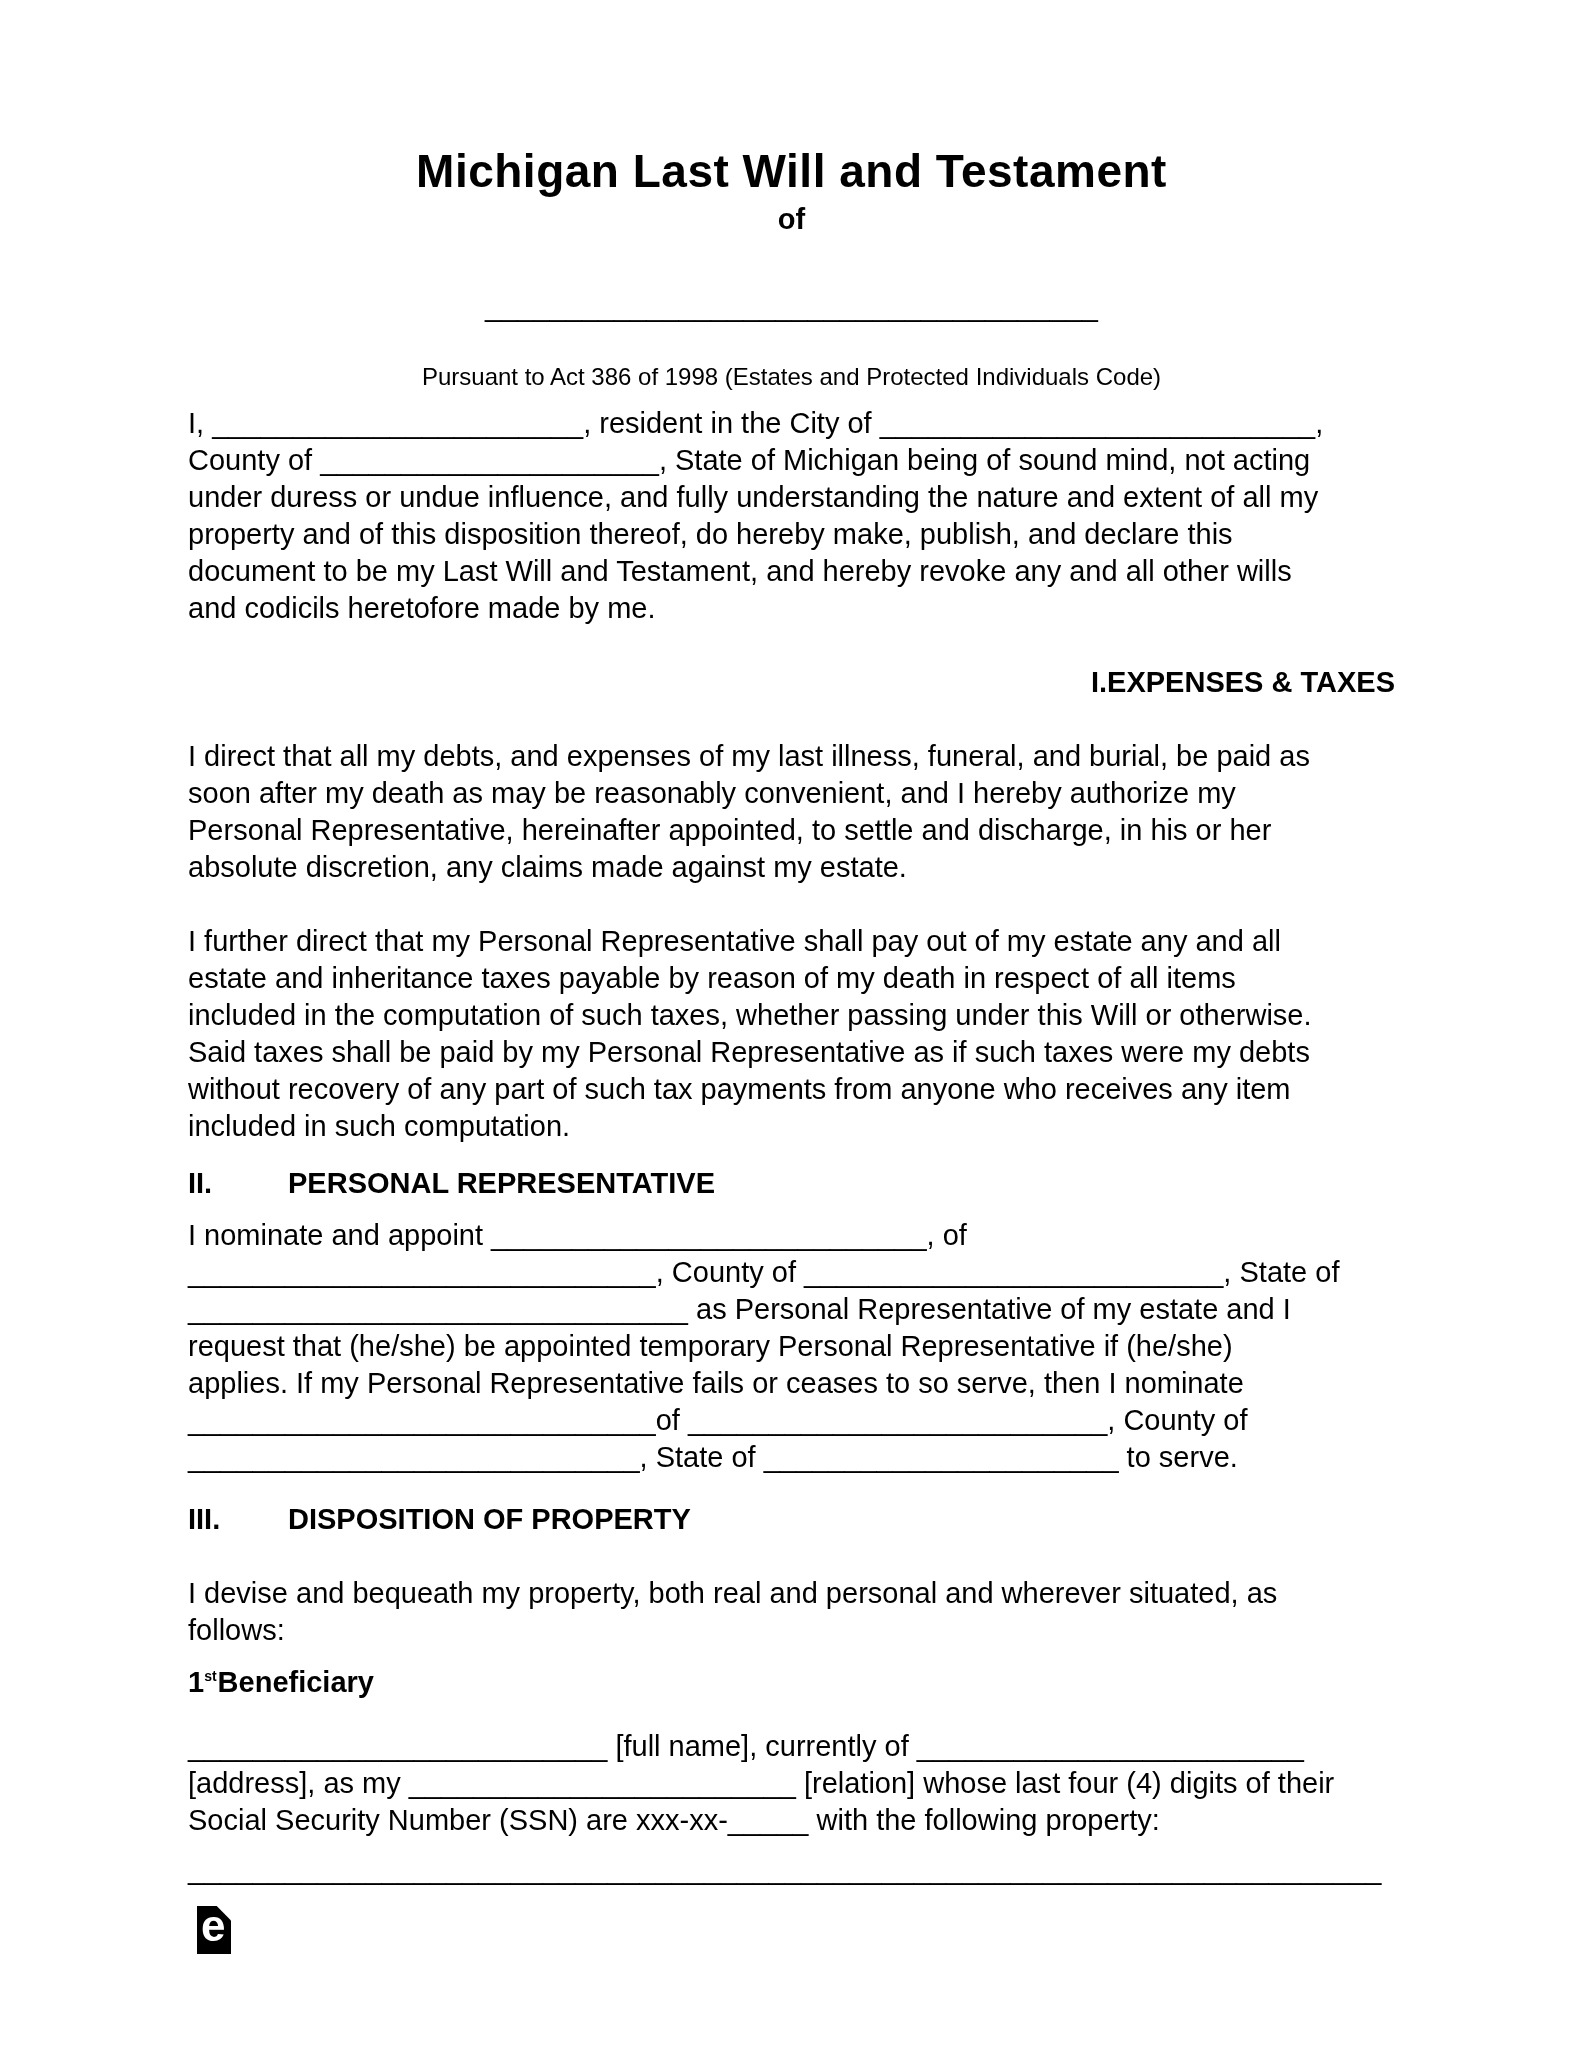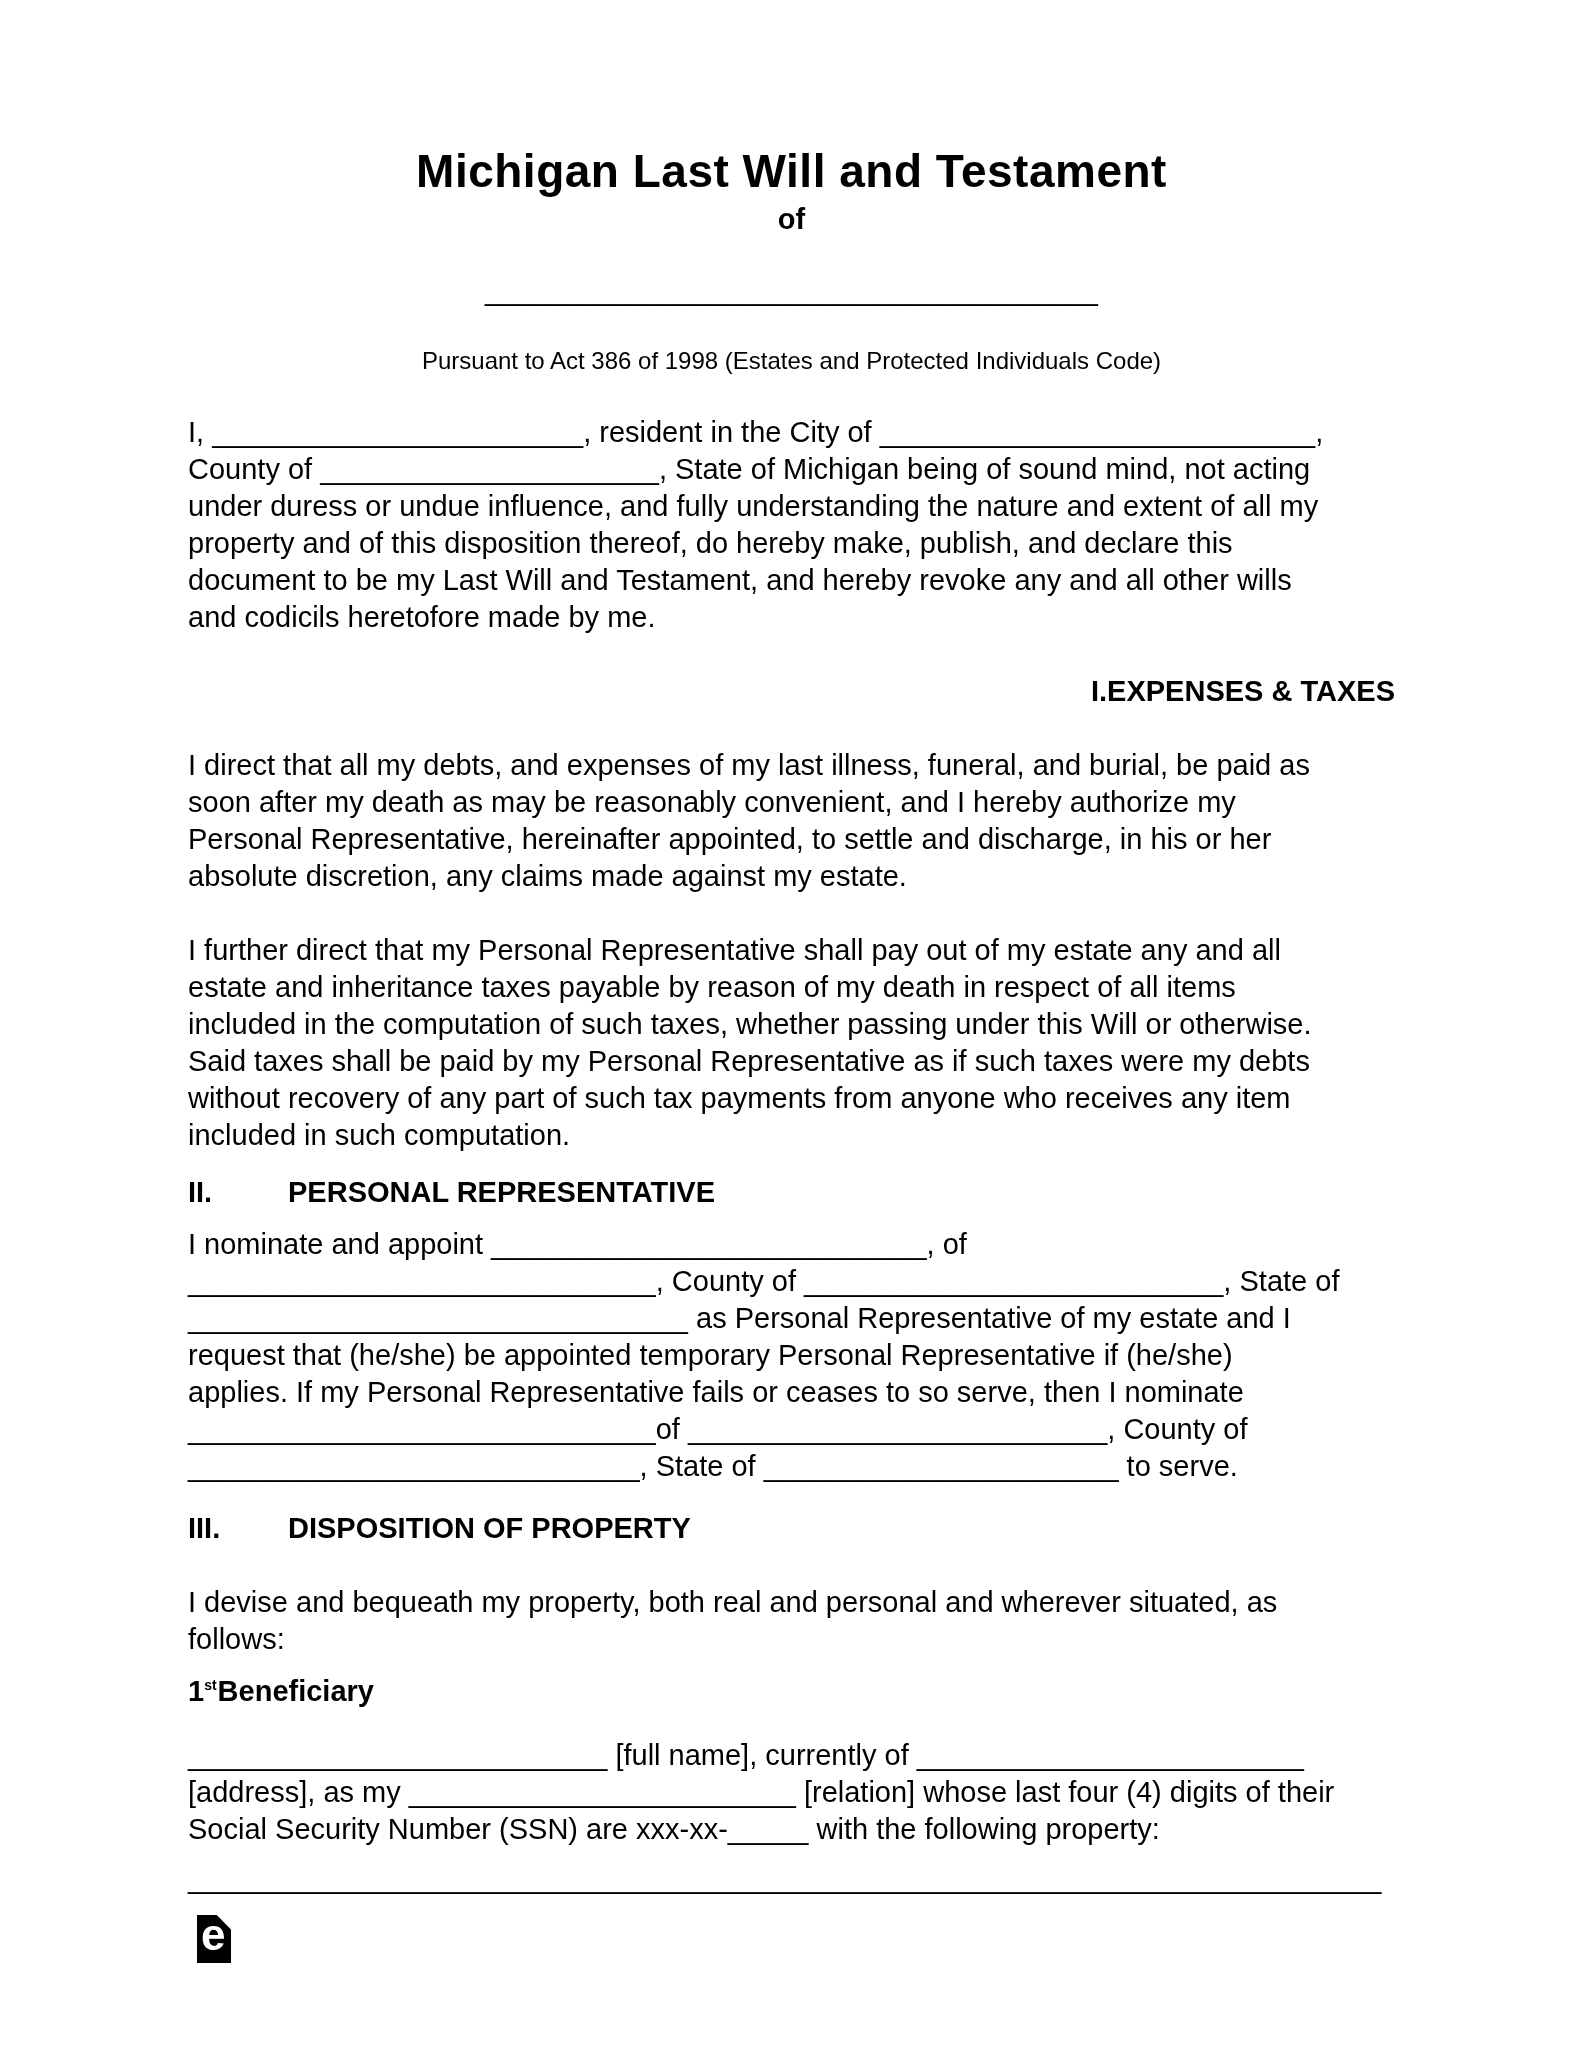--- a/index.html
+++ b/index.html
@@ -17,25 +17,25 @@
     overflow: hidden;
   }
   .center { text-align: center; }
   .doc-title {
     font-size: 46px;
     line-height: 56px;
     font-weight: bold;
     letter-spacing: 0.5px;
   }
   .of-label { font-weight: bold; margin-top: 2px; }
-  .name-blank { margin-top: 34px; white-space: pre; text-align: center; }
+  .name-blank { margin-top: 50px; white-space: pre; text-align: center; }
   .pursuant { margin-top: 36px; font-size: 24px; line-height: 31px; }
   .body-block { margin-left: 188px; margin-right: 188px; }
   .line { white-space: pre; }
-  .opening { margin-top: 38px; }
+  .opening { margin-top: 13px; }
   .sec-heading { font-weight: bold; }
   .sec-heading .numeral { display: inline-block; width: 100px; }
   .h-expenses { margin-top: 37px; text-align: right; }
   .p-expenses-1 { margin-top: 37px; }
   .p-expenses-2 { margin-top: 37px; }
   .h-representative { margin-top: 20px; }
   .p-representative { margin-top: 15px; }
   .h-disposition { margin-top: 25px; }
   .p-disposition { margin-top: 37px; }
   .ben-heading { margin-top: 15px; font-weight: bold; }

